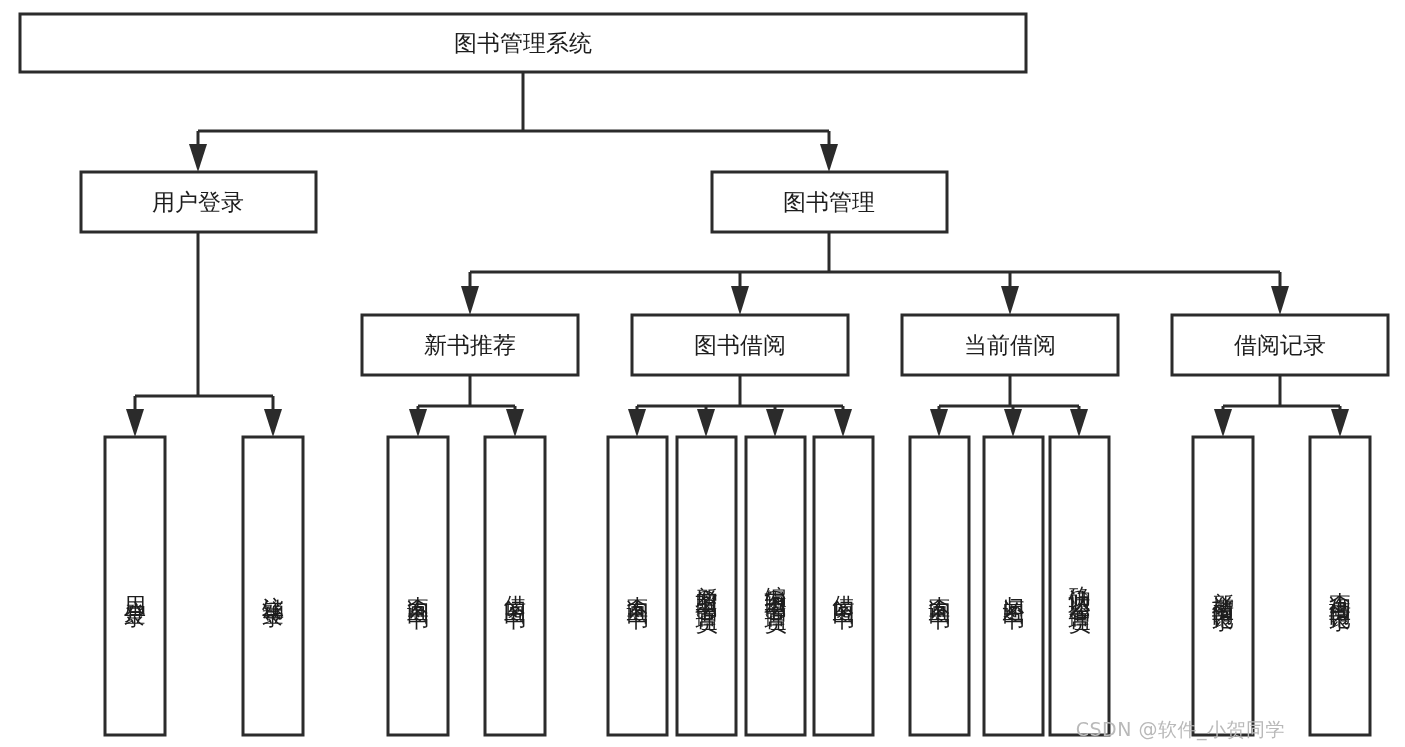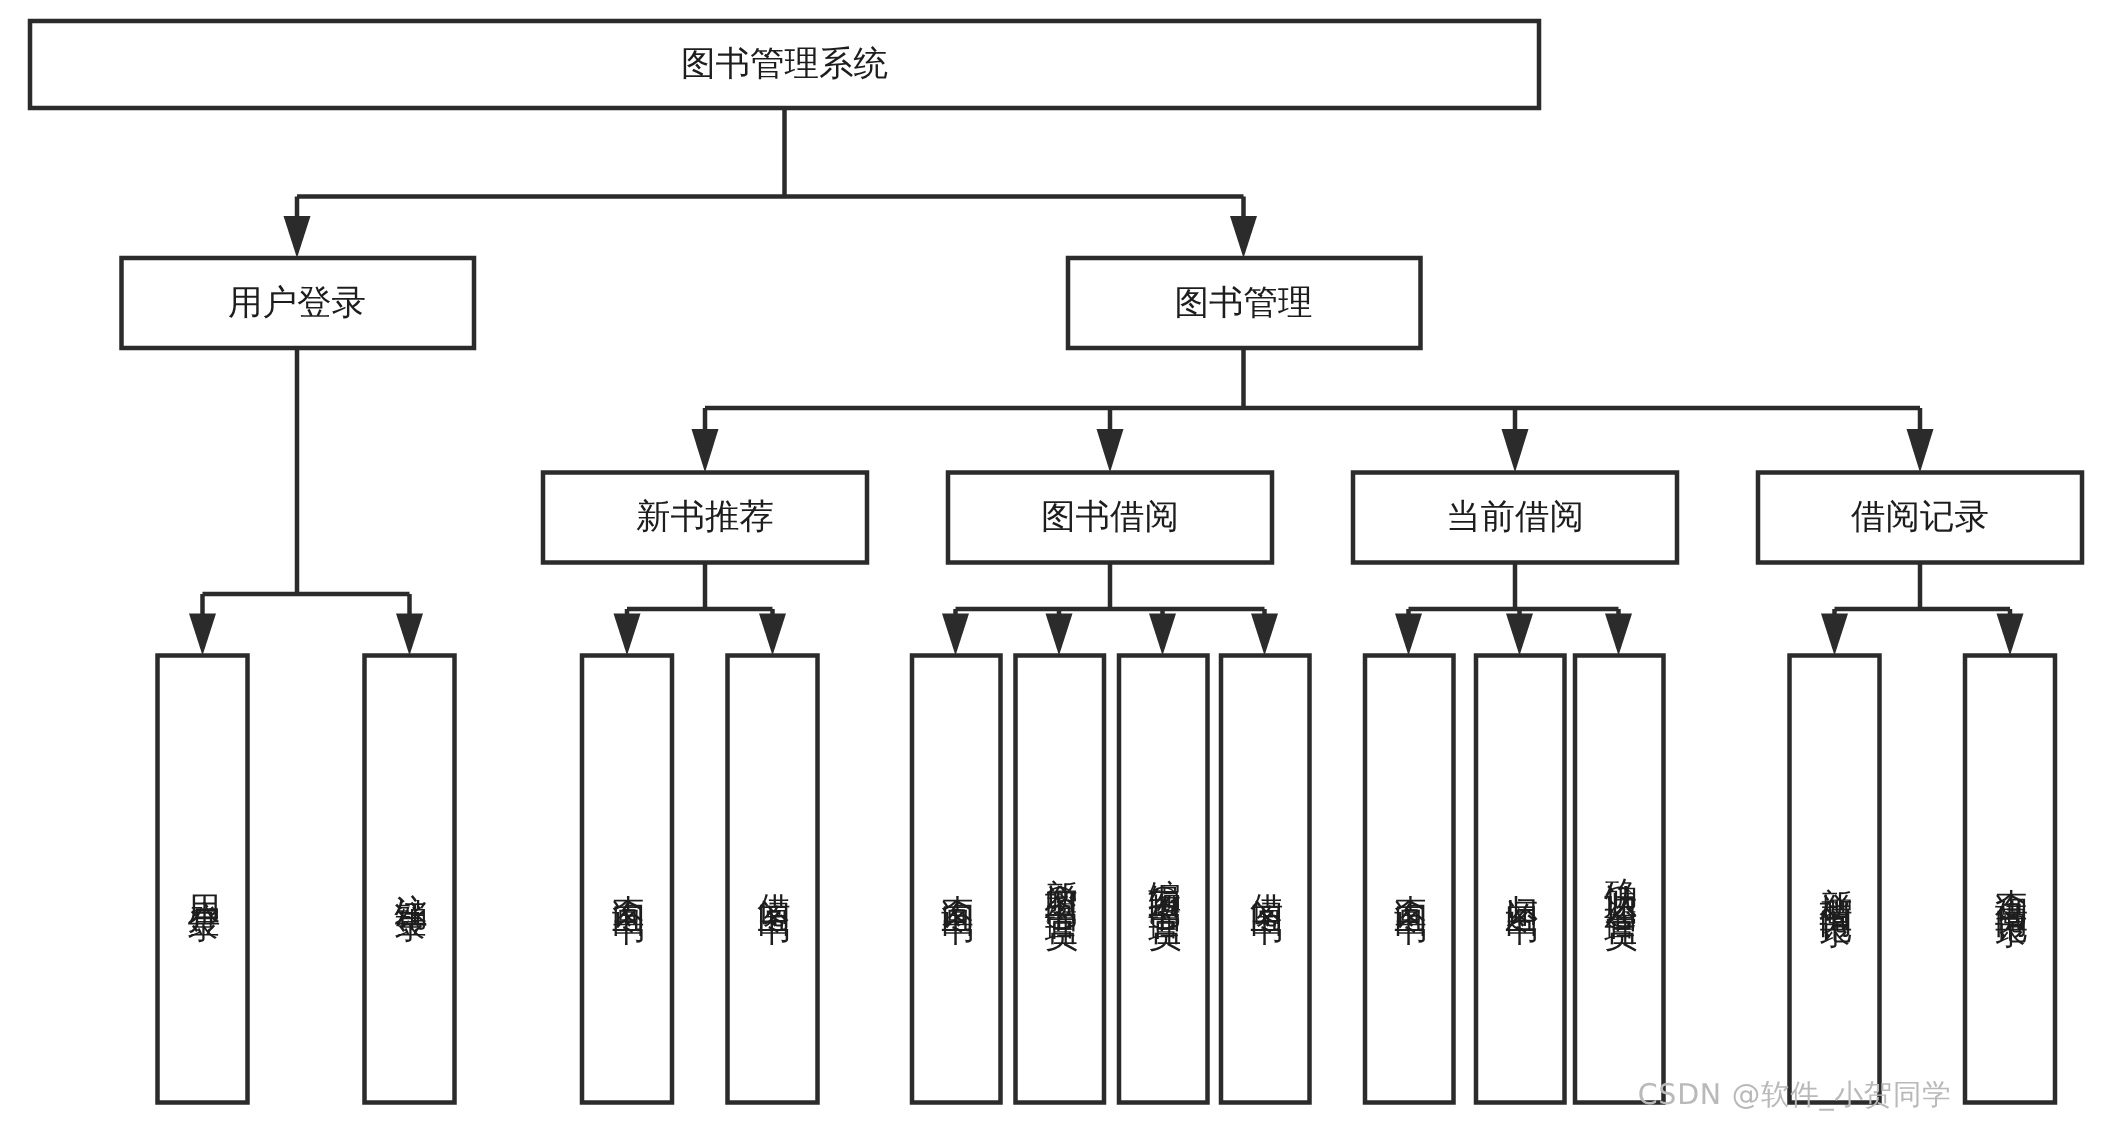--- a/index.html
+++ b/index.html
@@ -61,21 +61,21 @@
     line-height: 1;
     display: flex;
     align-items: center;
     justify-content: center;
     text-align: center;
     white-space: nowrap;
     pointer-events: none;
   }
   .watermark {
     position: absolute;
-    right: 0;
+    right: 16px;
     bottom: 4px;
     font-family: "DejaVu Sans", "Liberation Sans", sans-serif;
     font-size: 19px;
     color: #b9b9b9;
     white-space: nowrap;
     letter-spacing: 0.5px;
   }
 </style>
 </head>
 <body>

